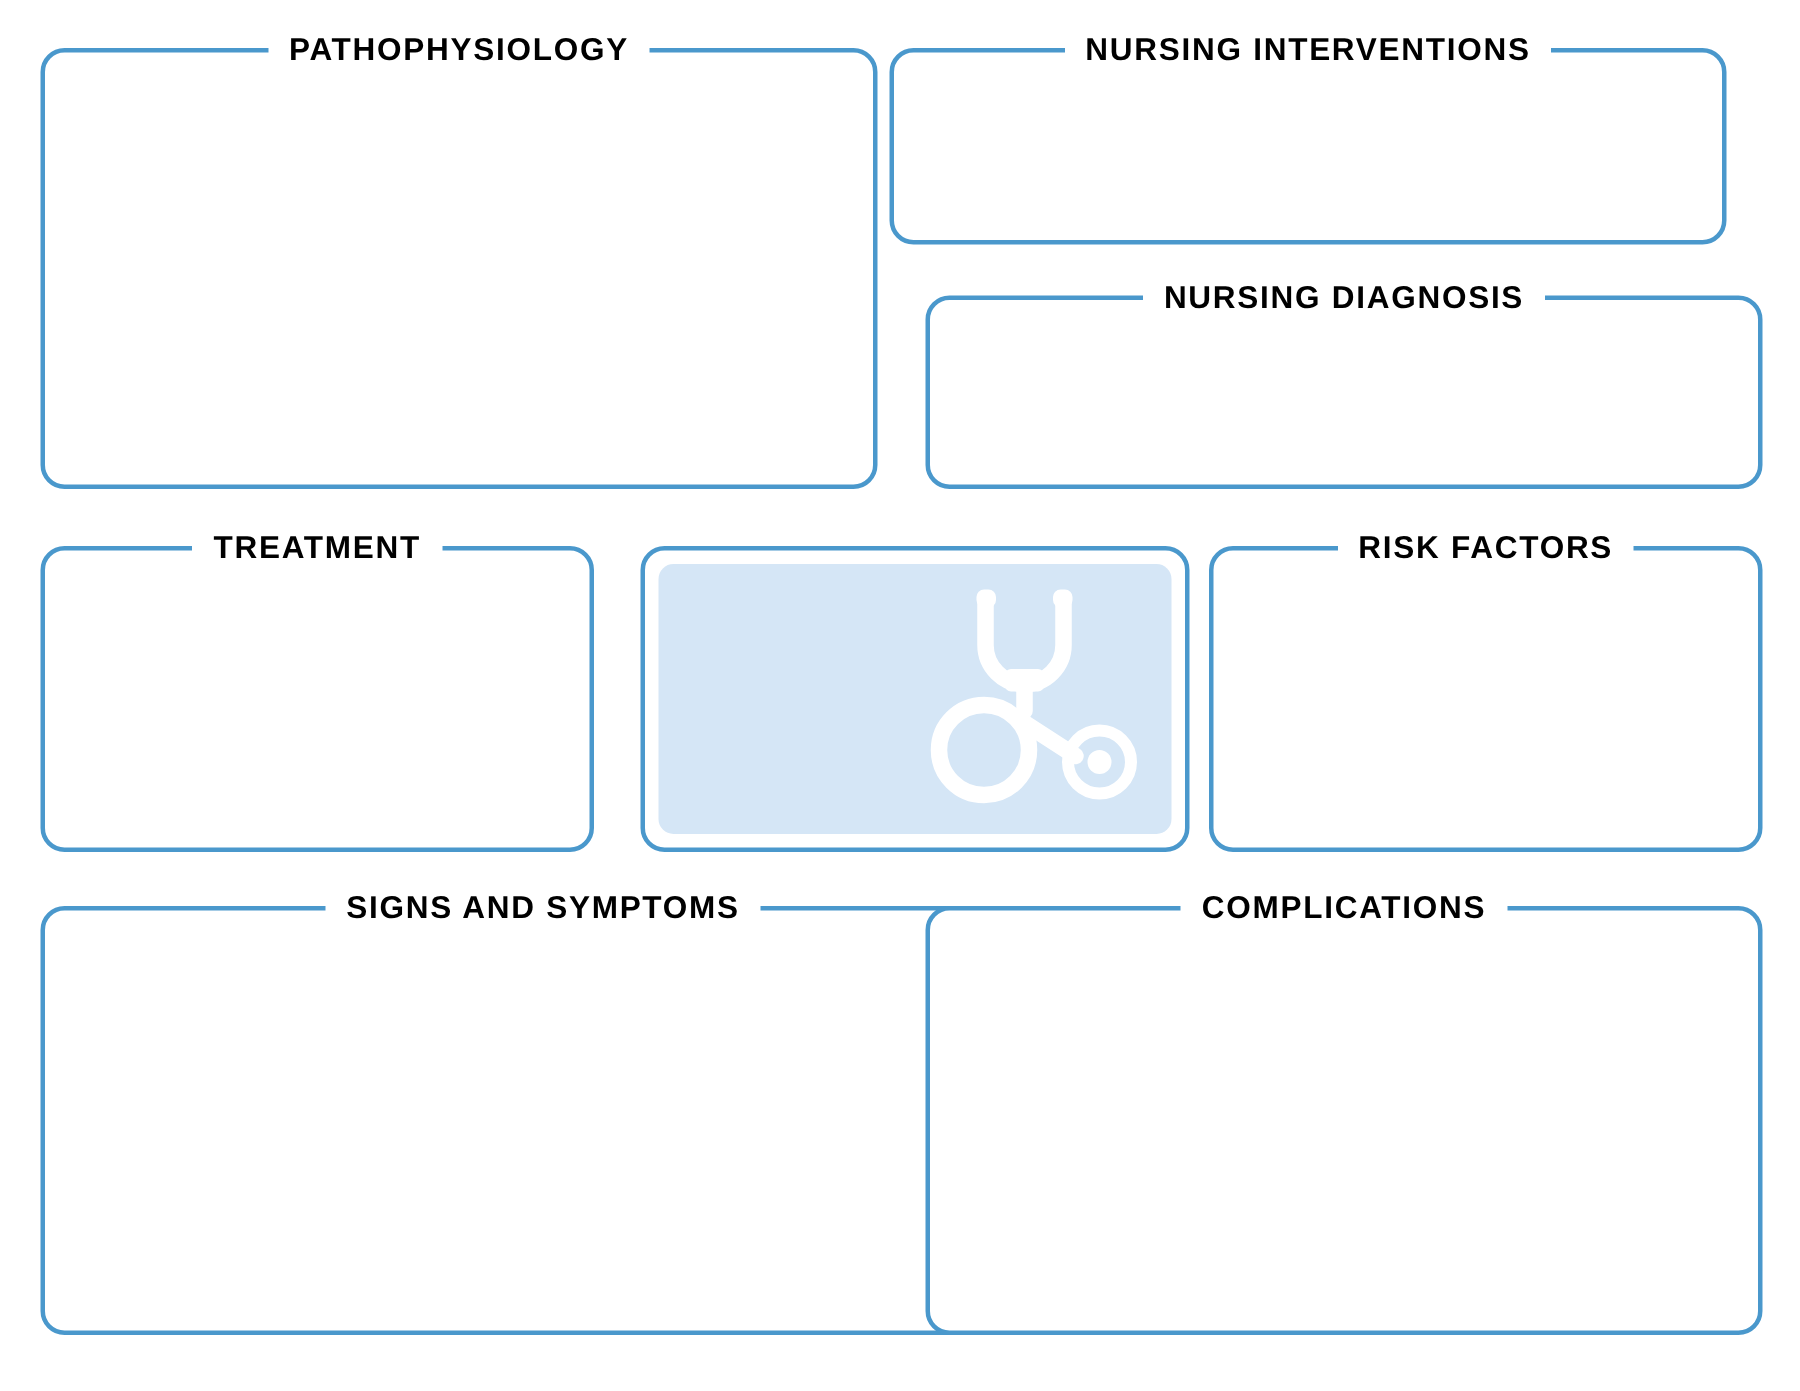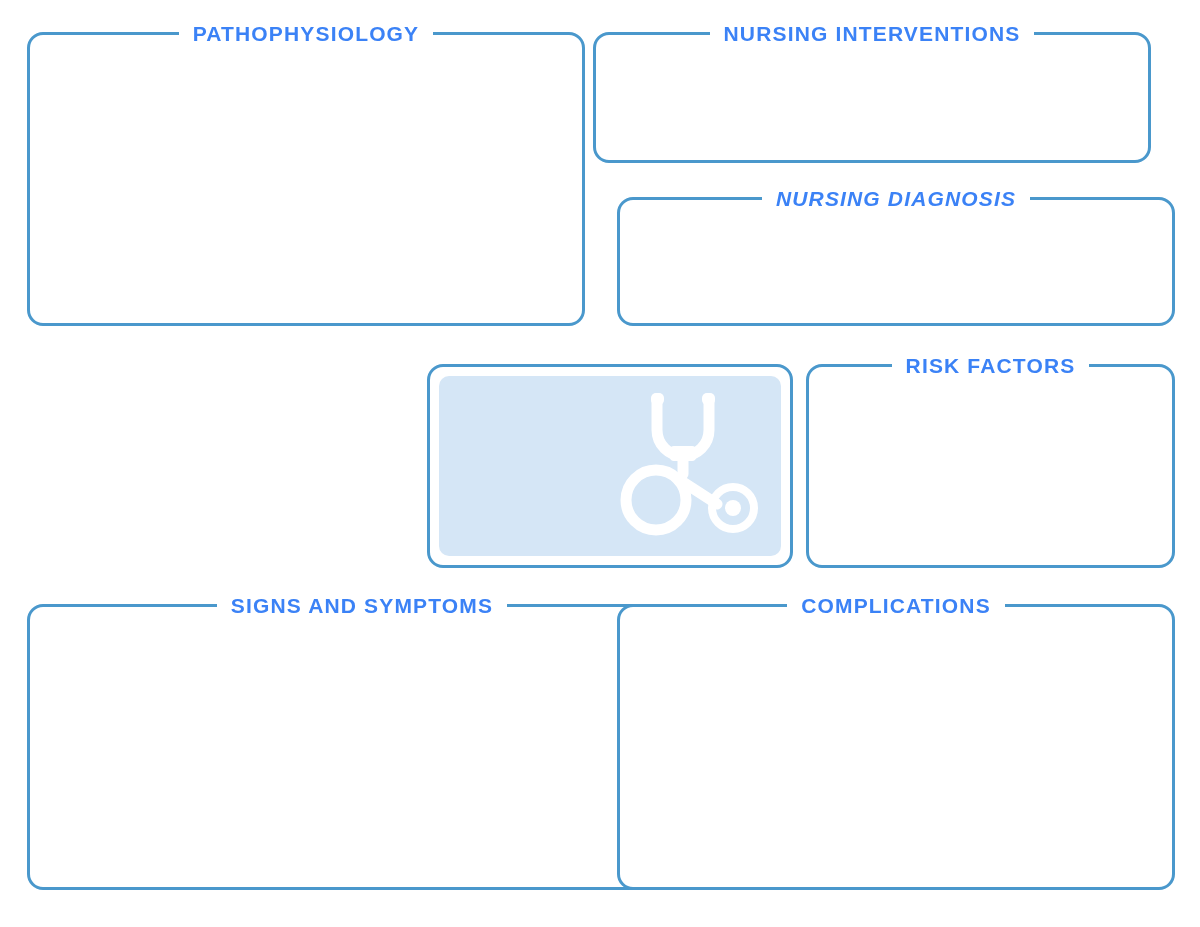--- a/index.html
+++ b/index.html
@@ -37,21 +37,21 @@
     height: 30px;
     display: flex;
     align-items: center;
     justify-content: center;
     pointer-events: none;
   }
   .box > .title-wrap > .title {
     display: inline-block;
     background: #ffffff;
     padding: 0 14px;
-    color: #3b82f6;
+    color: #000000;
     font-family: "Liberation Sans", sans-serif;
     font-size: 21px;
     font-weight: bold;
     letter-spacing: 0.055em;
     line-height: 26px;
     white-space: nowrap;
     text-transform: uppercase;
   }
 
   
@@ -93,27 +93,33 @@
     <div class="box-content"></div>
   </div>
 
   <div class="box" style="left:593px; top:32px; width:558px; height:131px;">
     <div class="title-wrap">
       <span class="title">NURSING INTERVENTIONS</span>
     </div>
     <div class="box-content"></div>
   </div>
 
-  <div class="box" style="left:617px; top:197px; width:558px; height:129px;font-style:italic;">
+  <div class="box" style="left:617px; top:197px; width:558px; height:129px;">
     <div class="title-wrap">
       <span class="title">NURSING DIAGNOSIS</span>
     </div>
     <div class="box-content"></div>
   </div>
 
+  <div class="box" style="left:27px; top:364px; width:369px; height:204px;">
+    <div class="title-wrap">
+      <span class="title">TREATMENT</span>
+    </div>
+    <div class="box-content"></div>
+  </div>
 
   <div class="box" style="left:427px; top:364px; width:366px; height:204px;">
     <div class="inner-panel">
       <div class="box-content"></div>
 
       <svg class="stethoscope" viewBox="0 0 160 160" aria-hidden="true">
         <g fill="none" stroke="#ffffff" stroke-width="11" stroke-linecap="round" stroke-linejoin="round">
 
           <path d="M44 22 L44 52 A26 26 0 0 0 96 52 L96 22"></path>
 

